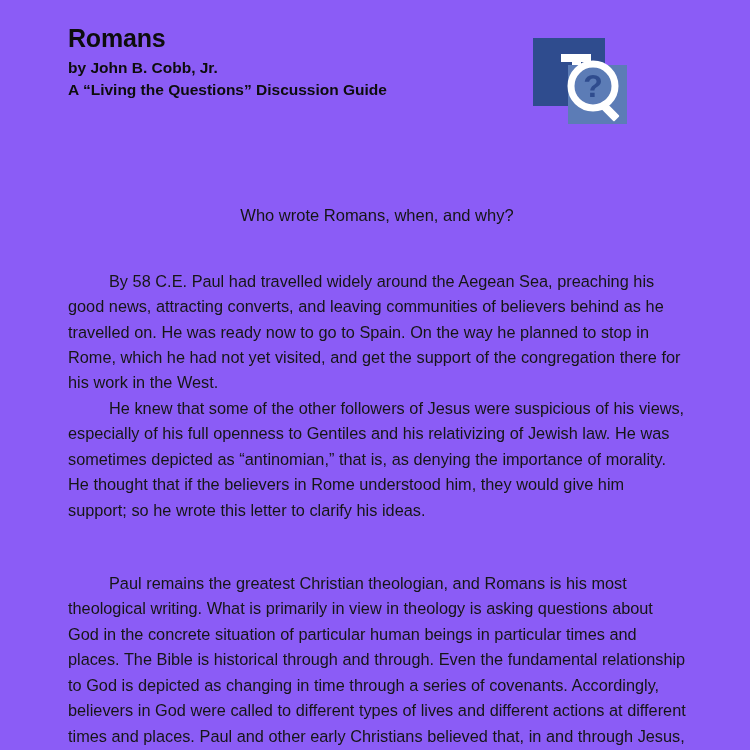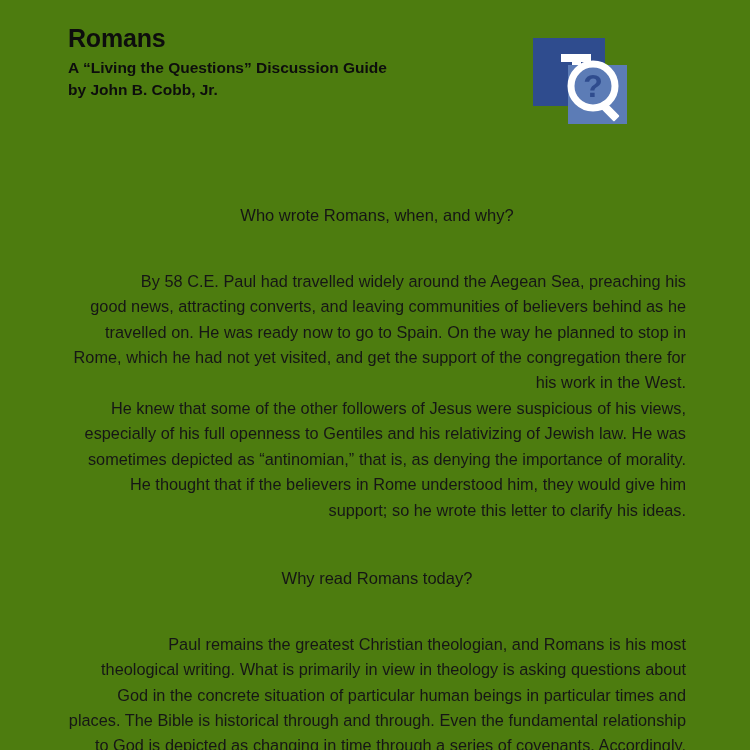--- a/index.html
+++ b/index.html
@@ -12,21 +12,21 @@
     height: 750px;
     overflow: hidden;
     font-family: "Liberation Sans", sans-serif;
     color: #1a1a1a;
     -webkit-font-smoothing: antialiased;
   }
   .page {
     position: relative;
     width: 750px;
     height: 750px;
-    background: #4d7c0f;
+    background: #8b5cf6;
     overflow: hidden;
   }
 
   
   .header {
     position: absolute;
     left: 68px;
     top: 24px;
     right: 60px;
     height: 100px;
@@ -81,36 +81,36 @@
   }
   .spacer-after-heading { height: 22px; }
   .spacer-before-heading { height: 26px; }
 
   p.body-par {
     font-size: 16.3px;
     line-height: 1.56;
     margin: 0;
     text-indent: 41px;
     color: #161616;
-    text-align: right;
+    text-align: left;
     word-spacing: 0.1px;
   }
   p.body-par + p.body-par { }
 </style>
 </head>
 <body>
 
 <div class="page">
 
   <div class="header">
 
     <div class="titleblock">
       <h1 class="doc-title">Romans</h1>
+      <p class="doc-subtitle">by John B. Cobb, Jr.</p>
       <p class="doc-subtitle">A “Living the Questions” Discussion Guide</p>
-      <p class="doc-subtitle">by John B. Cobb, Jr.</p>
     </div>
 
     <div class="logo">
       <svg width="110" height="108" viewBox="0 0 110 108" xmlns="http://www.w3.org/2000/svg">
 
         <g>
           <rect x="13" y="14" width="14" height="68" fill="#2f4c8e"></rect>
           <rect x="13" y="68" width="48" height="14" fill="#2f4c8e"></rect>
         </g>
 
@@ -142,20 +142,19 @@
 
   <div class="content">
 
     <h2 class="section-heading">Who wrote Romans, when, and why?</h2>
     <div class="spacer-after-heading"></div>
 
     <p class="body-par">By 58 C.E. Paul had travelled widely around the Aegean Sea, preaching his good news,  attracting converts, and leaving communities of believers behind as he travelled on. He was ready now to go to Spain. On the way he planned to stop in Rome, which he had not yet visited, and get the support of the congregation there for his work in the West.</p>
     <p class="body-par">He knew that some of the other followers of Jesus were suspicious of his views, especially of his full openness to Gentiles and his relativizing of Jewish law. He was sometimes depicted as “antinomian,” that is, as denying the importance of morality. He thought that if the believers in Rome understood him, they would give him support; so he wrote this letter to clarify his ideas.</p>
 
     <div class="spacer-before-heading"></div>
-    <h2 class="section-heading">Why read Romans today?</h2>
     <div class="spacer-after-heading"></div>
 
     <p class="body-par">Paul remains the greatest Christian theologian, and Romans is his most theological writing. What is primarily in view in theology is asking questions about God in the concrete situation of particular human beings in particular times and places. The Bible is historical through and through. Even the fundamental relationship to God is depicted as changing in time through a series of covenants. Accordingly, believers in God were called to different types of lives and different actions at different times and places. Paul and other early Christians believed that, in and through Jesus, this fundamental relationship had changed again.</p>
 
   </div>
 
 </div>
 
 </body></html>

